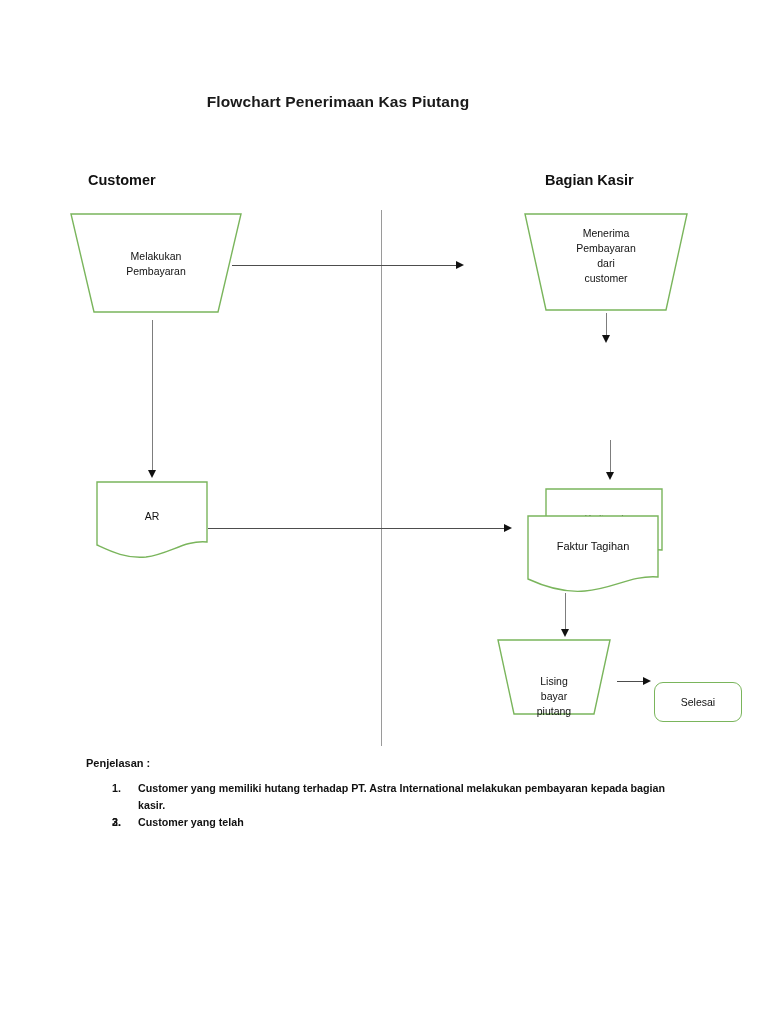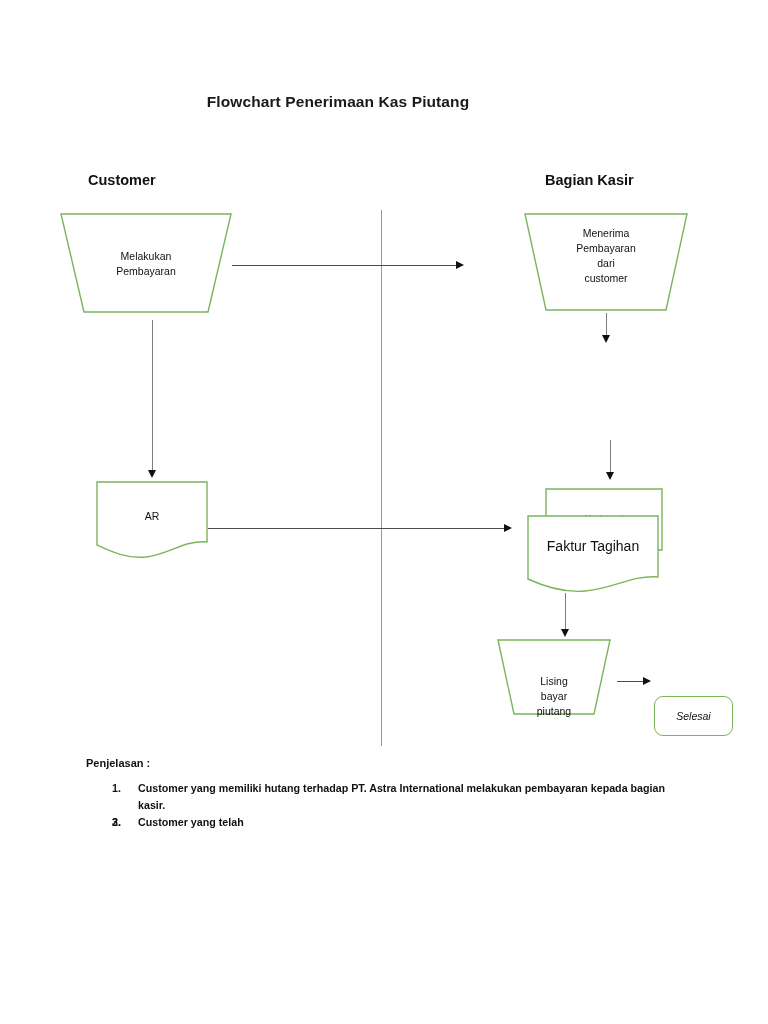--- a/index.html
+++ b/index.html
@@ -156,21 +156,21 @@
 
 <div id="page">
 
   <div id="doc-title">Flowchart Penerimaan Kas Piutang</div>
 
   <div class="lane-header" id="lane-header-customer">Customer</div>
   <div class="lane-header" id="lane-header-kasir">Bagian Kasir</div>
 
   <div id="lane-divider"></div>
 
-  <div class="node" style="left:60px; top:213px; width:172px; height:88px;">
+  <div class="node" style="left:70px; top:213px; width:172px; height:88px;">
     <svg class="trapezoid-svg" width="172" height="100" viewBox="0 0 172 100">
       <polygon class="shape-stroke" points="1,1 171,1 148,99 24,99"></polygon>
     </svg>
     <div class="node-label" style="top:36px;">Melakukan
 Pembayaran</div>
   </div>
 
   <div class="conn">
     <div class="conn-line-h" style="left:232px; top:265px; width:230px;"></div>
     <div class="arrow-right" style="left:456px; top:261px;"></div>
@@ -218,21 +218,21 @@
     <svg width="118" height="78" viewBox="0 0 118 78">
       <path class="shape-stroke" d="M1,1 L117,1 L117,62 C94,60 78,74 54,76 C34,78 14,70 1,64 Z"></path>
     </svg>
     <div class="node-label" style="top:24px;">Kwitansi</div>
   </div>
 
   <div class="node" style="left:527px; top:515px; width:132px; height:78px;">
     <svg width="132" height="78" viewBox="0 0 132 78">
       <path class="shape-stroke" style="fill:#ffffff" d="M1,1 L131,1 L131,62 C104,60 86,74 58,76 C36,78 14,70 1,64 Z"></path>
     </svg>
-    <div class="node-label" style="top:24px; font-size:14px;">Faktur Tagihan</div>
+    <div class="node-label" style="top:24px; font-size:11px;">Faktur Tagihan</div>
   </div>
 
   <div class="conn">
     <div class="conn-line-v" style="left:565px; top:593px; height:38px;"></div>
     <div class="arrow-down" style="left:561px; top:629px;"></div>
   </div>
 
   <div class="node" style="left:497px; top:639px; width:114px; height:76px;">
     <svg class="trapezoid-svg" width="114" height="76" viewBox="0 0 114 76">
       <polygon class="shape-stroke" points="1,1 113,1 97,75 17,75"></polygon>
@@ -240,21 +240,21 @@
     <div class="node-label" style="top:10px;margin-top:25px;">Lising
 bayar
 piutang</div>
   </div>
 
   <div class="conn">
     <div class="conn-line-h" style="left:617px; top:681px; width:30px;"></div>
     <div class="arrow-right" style="left:643px; top:677px;"></div>
   </div>
 
-  <div class="terminator" style="left:654px; top:696px; width:79px; height:40px;font-style:italic;">
+  <div class="terminator" style="left:654px; top:682px; width:88px; height:40px;">
     <div class="node-label">Selesai</div>
   </div>
 
   <div id="explanation">
     <div id="explanation-title">Penjelasan :</div>
     <ol id="explanation-list">
       <li>
         <span class="num">1.</span>
         <span>Customer yang memiliki hutang terhadap PT. Astra International melakukan pembayaran kepada bagian kasir.</span>
       </li>

